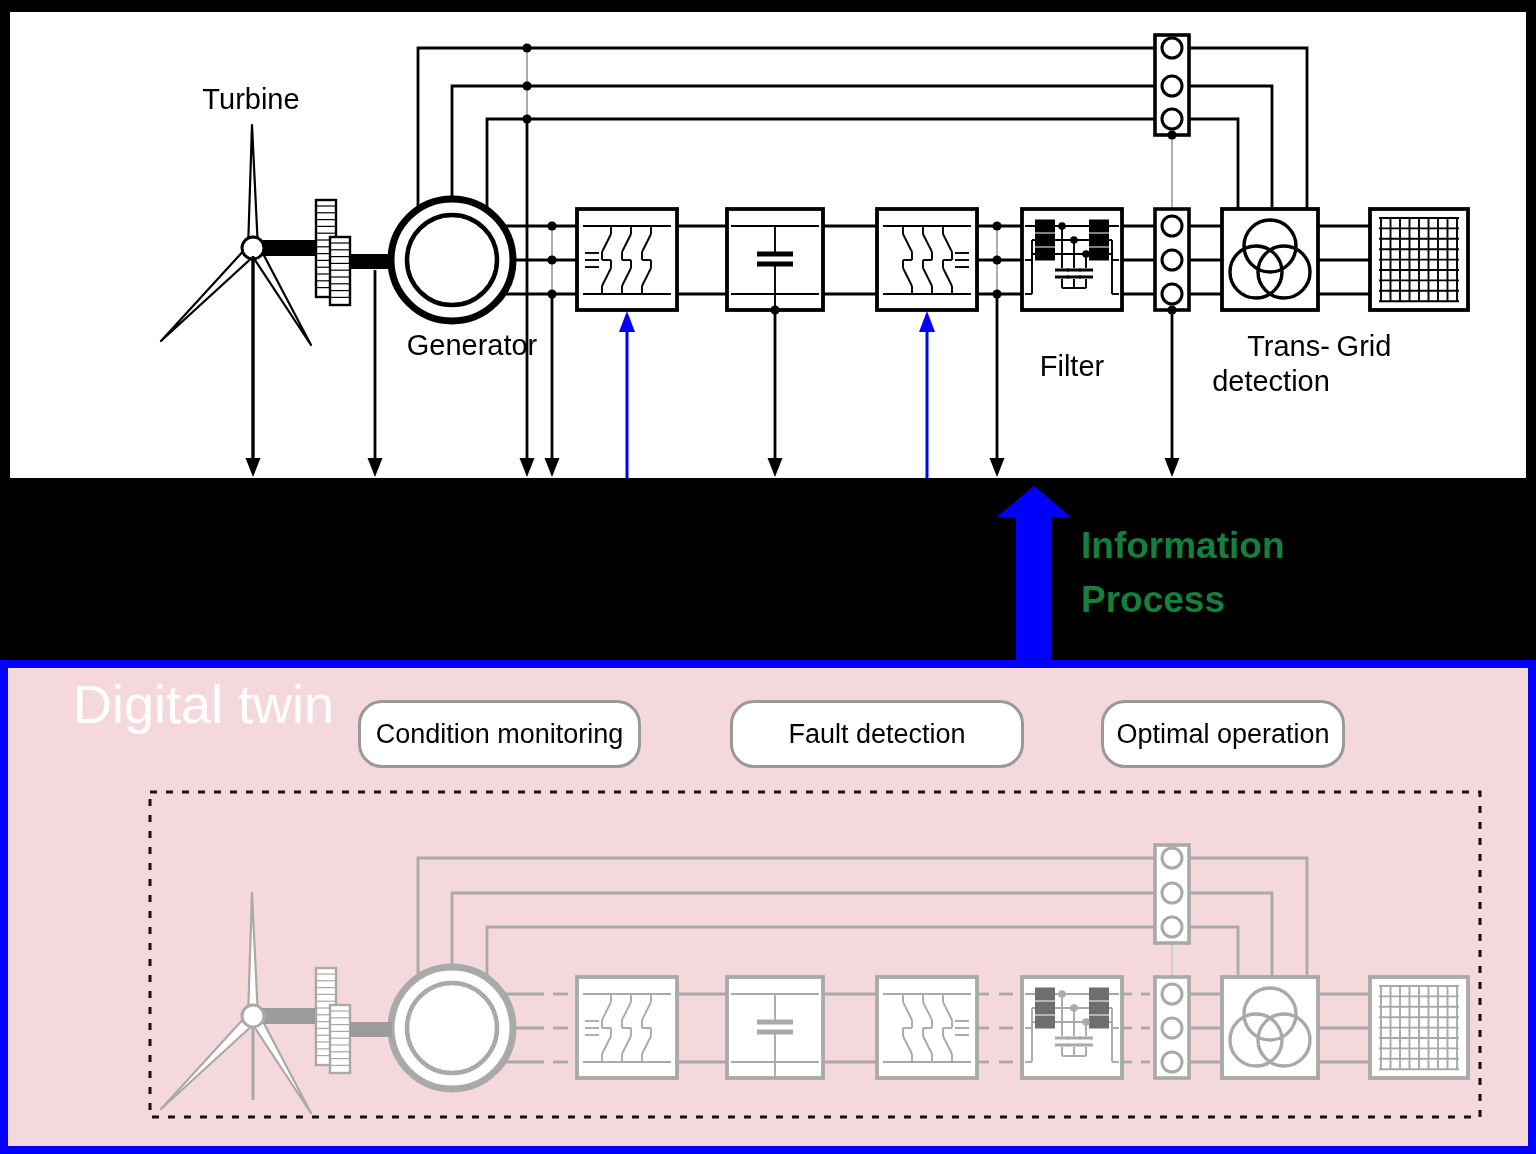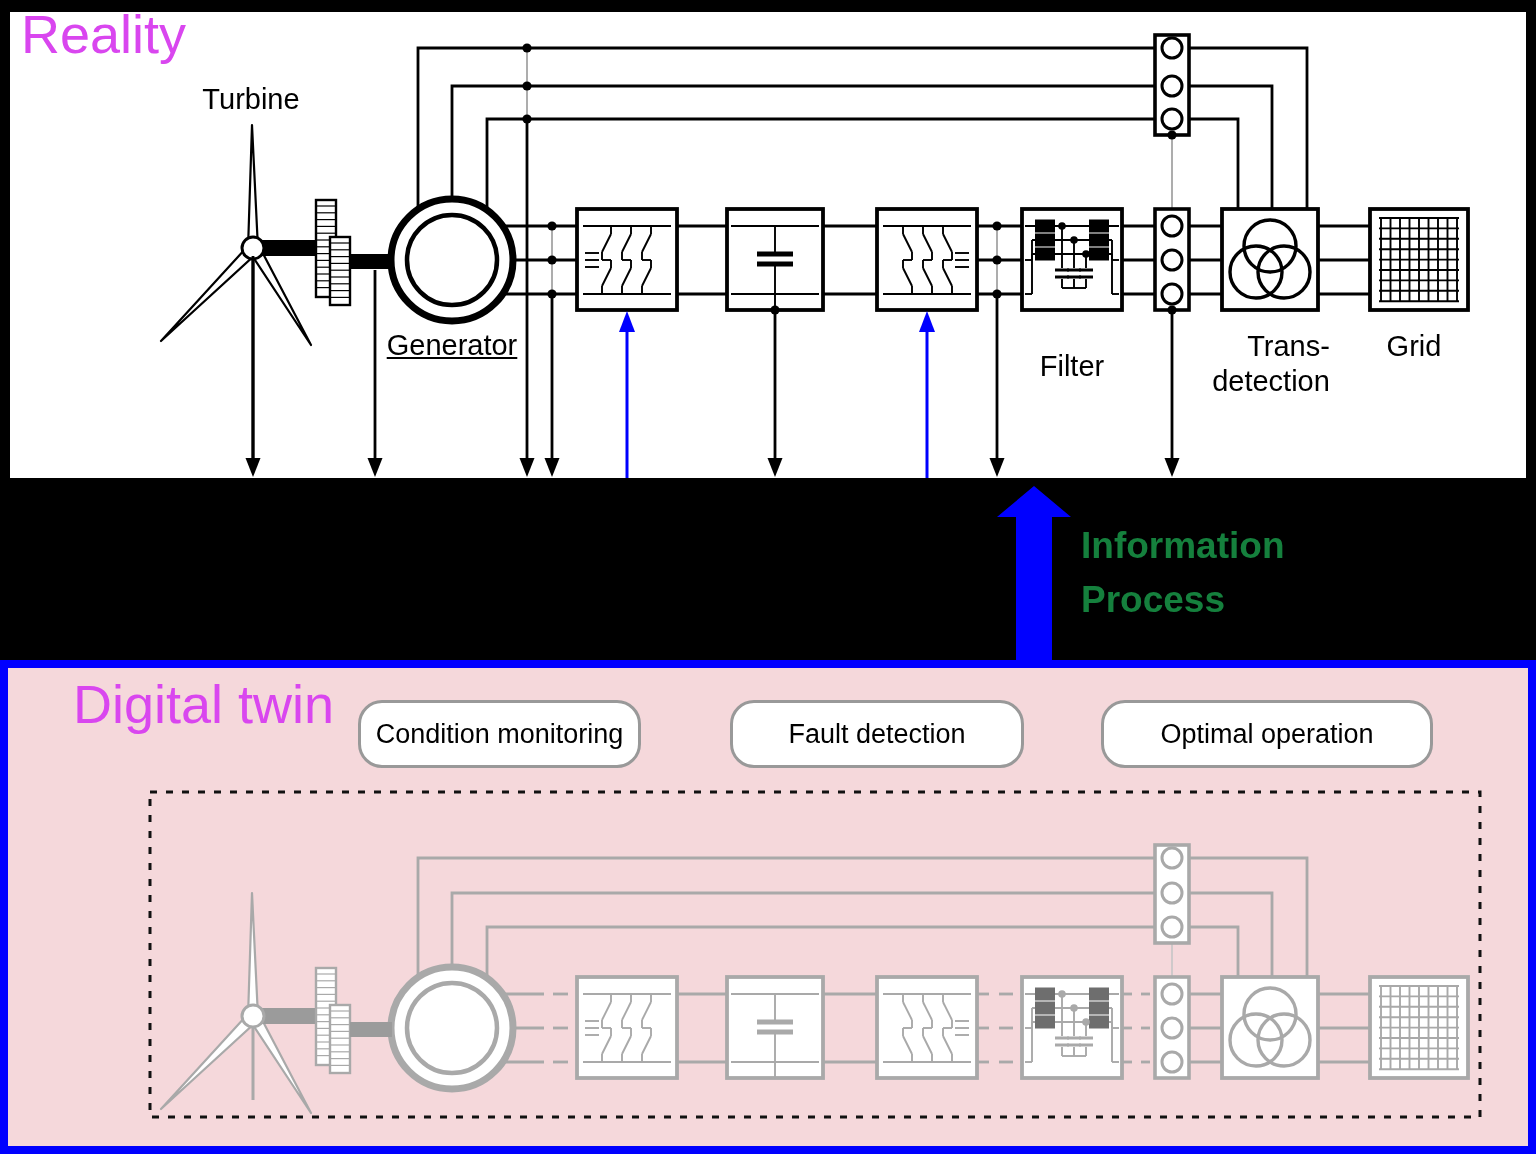--- a/index.html
+++ b/index.html
@@ -2,39 +2,39 @@
 <html><head>
 <meta charset="utf-8">
 <style>
   html,body{margin:0;padding:0;width:1536px;height:1154px;background:#000;
     font-family:"Liberation Sans",sans-serif;position:relative;overflow:hidden;}
   .abs{position:absolute;}
   #reality-panel{left:10px;top:12px;width:1516px;height:466px;background:#fff;z-index:1;}
   #twin-panel{left:0;top:660px;width:1536px;height:494px;z-index:1;}
   #twin-inner{position:absolute;left:8px;top:8px;right:8px;bottom:8px;}
   #overlay{position:absolute;left:0;top:0;width:1536px;height:1154px;z-index:5;pointer-events:none;}
-  .title{position:absolute;z-index:3;font-size:54px;color:#d946ef;line-height:1.05;}
+  .title{position:absolute;z-index:3;font-size:54px;color:#ffffff;line-height:1.05;}
   #reality-title{left:21px;top:6px;}
   #twin-title{left:25px;top:676px;margin-left:48px;}
   .lbl{position:absolute;z-index:3;font-size:29px;color:#000;transform:translateX(-50%);
        text-align:right;line-height:1.2;white-space:pre-line;}
   #lbl-turbine{left:251px;top:82px;}
-  #lbl-generator{left:452px;top:328px;text-decoration:underline;}
+  #lbl-generator{left:472px;top:328px;}
   #lbl-filter{left:1072px;top:349px;}
   #lbl-transformator{left:1271px;top:329px;}
-  #lbl-grid{left:1414px;top:329px;}
+  #lbl-grid{left:1364px;top:329px;}
   #info-label{position:absolute;z-index:3;left:1081px;top:519px;font-size:37px;font-weight:bold;
       line-height:1.47;white-space:pre-line;}
   .pill{position:absolute;z-index:6;top:700px;height:68px;background:#fff;
       border:3px solid #eab308;border-radius:24px;font-size:27px;color:#000;
       font-family:"Liberation Sans",sans-serif;display:flex;align-items:center;justify-content:center;
       padding:0 10px;box-sizing:border-box;cursor:pointer;}
   #pill-0{left:358px;width:283px;}
   #pill-1{left:730px;width:294px;}
-  #pill-2{left:1101px;width:332px;}
+  #pill-2{left:1101px;width:244px;}
 </style>
 </head>
 <body style="background: rgb(0, 0, 0);">
 
 <div id="reality-panel" class="abs" style="background: rgb(255, 255, 255);"></div>
 
 <div id="twin-panel" class="abs" style="background: rgb(0, 0, 255);">
   <div id="twin-inner" style="background: rgb(245, 216, 219);"></div>
 </div>
 

